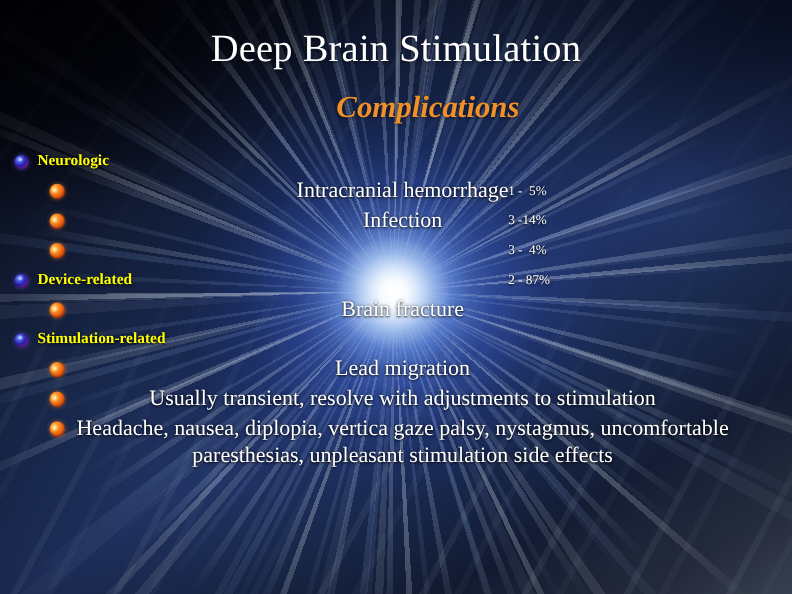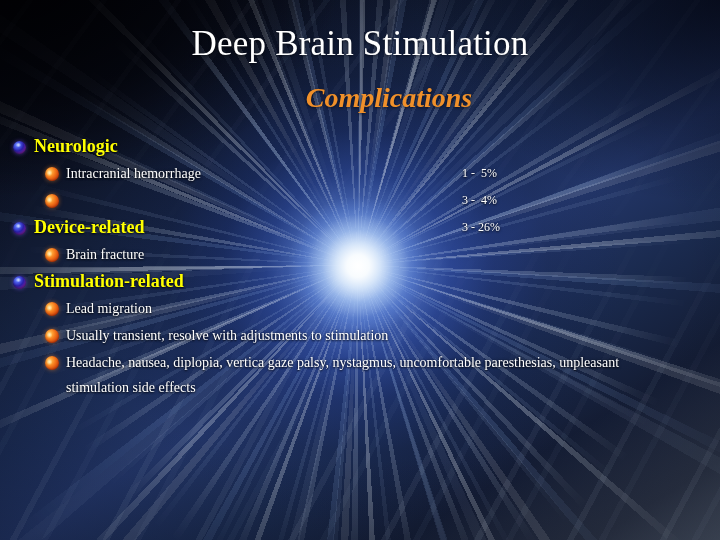--- a/index.html
+++ b/index.html
@@ -229,33 +229,34 @@
     content: "";
     position: absolute;
     left: 16%; top: 24%;
     width: 36%; height: 40%;
     border-radius: 50%;
     background: radial-gradient(circle, rgba(255,244,200,0.95) 0%, rgba(255,205,110,0.4) 65%, rgba(255,255,255,0) 100%);
   }
 
   .lbl-head {
     color: #FFFF00;
-    font-size: 18px;
+    font-size: 14px;
     line-height: 25px;
     font-weight: bold;
     text-shadow: 0 1px 2px rgba(0,0,0,0.75), 0 0 3px rgba(0,0,0,0.5);
     flex: 0 0 auto;
   }
   .lbl-sub {
     color: #ffffff;
-    font-size: 14px;
+    font-size: 20px;
     line-height: 25px;
     text-shadow: 0 1px 2px rgba(0,0,0,0.75), 0 0 3px rgba(0,0,0,0.5);
     flex: 1 1 auto;
     max-width: 600px;
+    text-align: center;
   }
   .val {
     position: absolute;
     left: 462px;
     top: 0;
     color: #ffffff;
     font-size: 12px;
     line-height: 25px;
     white-space: pre;
     text-shadow: 0 1px 2px rgba(0,0,0,0.75), 0 0 3px rgba(0,0,0,0.5);
@@ -289,26 +290,31 @@
           <span class="marker m1"></span>
           <span class="lbl-head">Neurologic</span>
         </div>
         <div class="row lvl2">
           <span class="marker m2"></span>
           <span class="lbl-sub">Intracranial hemorrhage</span>
           <span class="val">1 -  5%</span>
         </div>
         <div class="row lvl2">
           <span class="marker m2"></span>
+          <span class="lbl-sub">Infection</span>
+          <span class="val">3 -14%</span>
+        </div>
+        <div class="row lvl2">
+          <span class="marker m2"></span>
           <span class="val">3 -  4%</span>
         </div>
         <div class="row lvl1">
           <span class="marker m1"></span>
           <span class="lbl-head">Device-related</span>
-          <span class="val">3 - 26%</span>
+          <span class="val">2 - 87%</span>
         </div>
         <div class="row lvl2">
           <span class="marker m2"></span>
           <span class="lbl-sub">Brain fracture</span>
         </div>
         <div class="row lvl1">
           <span class="marker m1"></span>
           <span class="lbl-head">Stimulation-related</span>
         </div>
         <div class="row lvl2">

